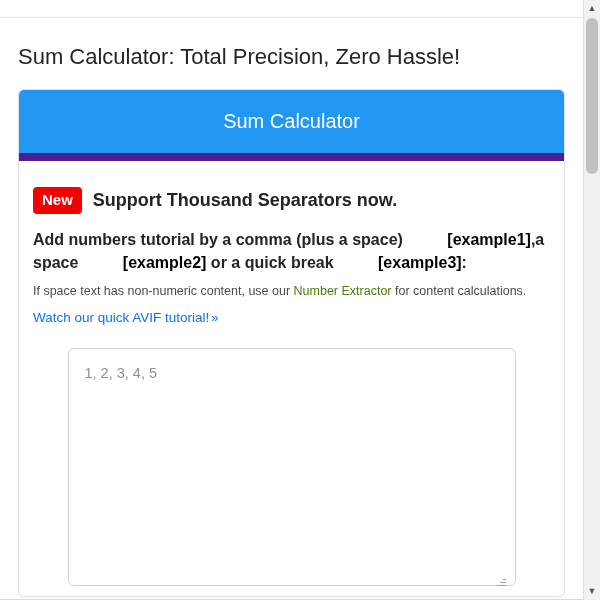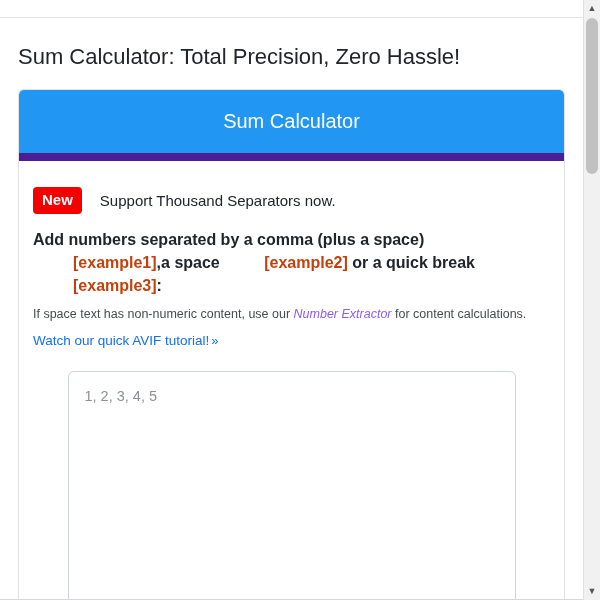--- a/index.html
+++ b/index.html
@@ -83,63 +83,62 @@
     font-weight: normal;
   }
 
   .card-body {
     padding: 26px 14px 10px 14px;
   }
 
   .badge-row {
     display: flex;
     align-items: center;
-    gap: 18px;
+    gap: 11px;
     margin: 0 0 14px 0;
   }
   .badge-new {
     display: inline-block;
     background: #f40000;
     color: #ffffff;
     font-size: 15px;
     font-weight: bold;
     line-height: 18px;
     padding: 4px 9px 5px 9px;
     border-radius: 4px;
   }
   .badge-text {
-    font-size: 15px;
-    font-weight: normal;
+    font-size: 18px;
+    font-weight: bold;
     color: #212529;
   }
 
   .instructions {
     font-size: 16px;
     line-height: 23px;
     font-weight: bold;
     color: #212529;
     margin: 0 0 8px 0;
   }
   .instructions .ex-link {
-    color: #c2410c;
+    color: #000000;
     text-decoration: none;
     font-weight: bold;
     padding-left: 40px;
   }
 
   .subnote {
     font-size: 12.5px;
     line-height: 18px;
     color: #474b4f;
     margin: 0 0 10px 0;
   }
   .subnote a {
-    color: #8b5cf6;
+    color: #4d7c0f;
     text-decoration: none;
-    font-style: italic;
   }
 
   .tutorial-row {
     display: flex;
     align-items: center;
     gap: 2px;
     margin: 0 0 22px 0;
   }
   .tutorial-link {
     color: #1271e8;
@@ -247,21 +246,21 @@
         <div class="card-header">Sum Calculator</div>
 
         <div class="card-body">
 
           <div class="badge-row">
             <span class="badge-new">New</span>
             <span class="badge-text">Support Thousand Separators now.</span>
           </div>
 
           <div class="instructions">
-            <span> Add numbers separated by a comma (plus a space) </span><a class="ex-link" href="#">[example1]</a><span>,a space </span><a class="ex-link" href="#">[example2]</a><span> or a quick break </span><a class="ex-link" href="#">[example3]</a><span>:</span>
+            <span> Add numbers tutorial by a comma (plus a space) </span><a class="ex-link" href="#">[example1]</a><span>,a space </span><a class="ex-link" href="#">[example2]</a><span> or a quick break </span><a class="ex-link" href="#">[example3]</a><span>:</span>
           </div>
 
           <div class="subnote">
             <span>If space text has non-numeric content, use our </span><a href="#">Number Extractor</a><span> for content calculations.</span>
           </div>
 
           <div class="tutorial-row">
             <a class="tutorial-link" href="#">Watch our quick AVIF tutorial!</a>
             <span class="chev">»</span>
           </div>

